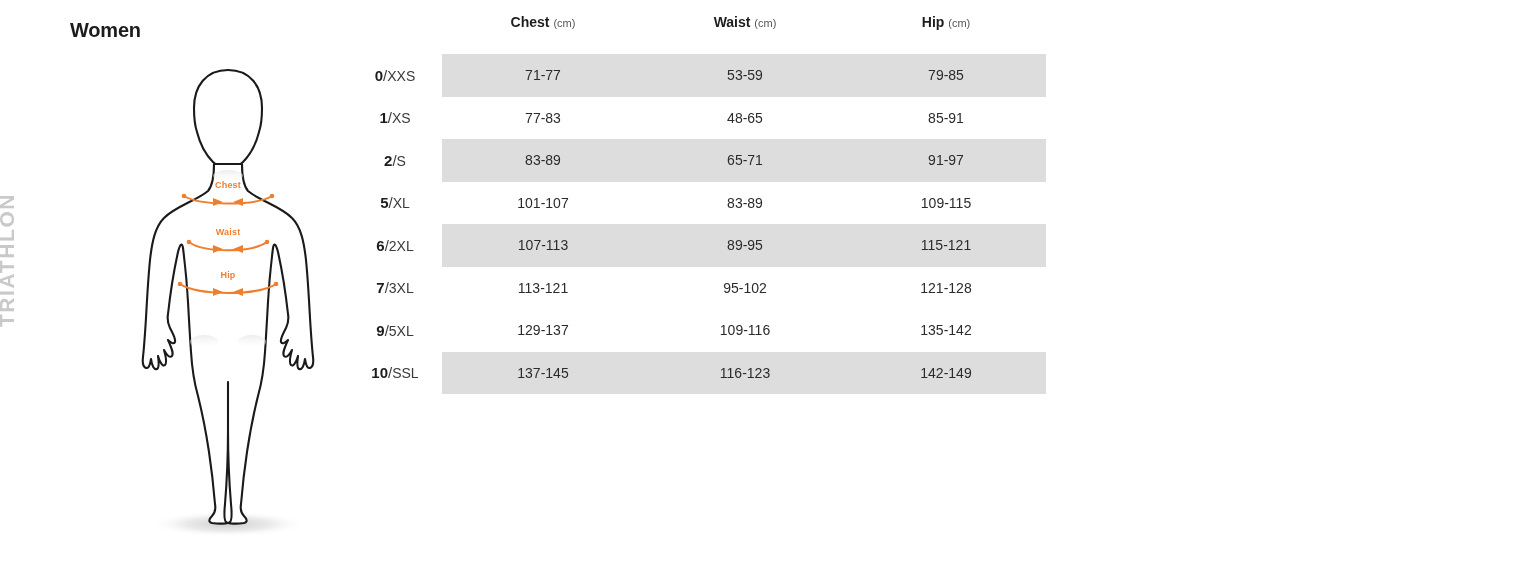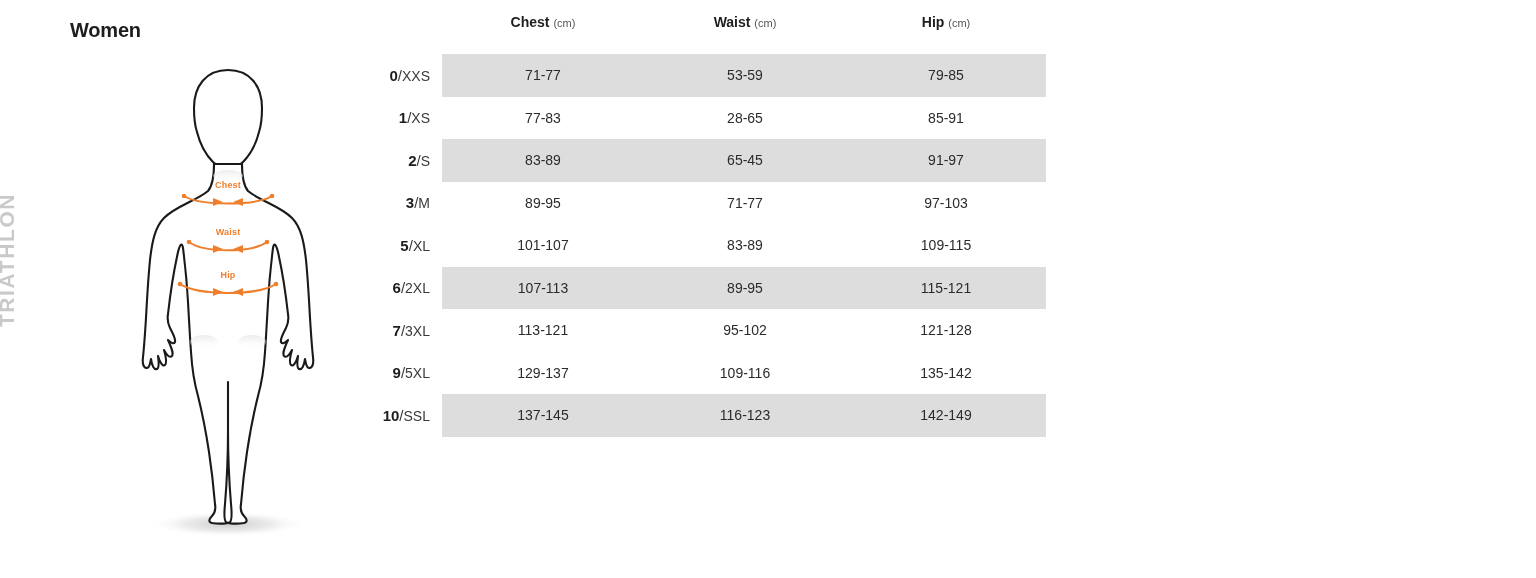--- a/index.html
+++ b/index.html
@@ -118,21 +118,20 @@
 
   .size-table tbody td {
     font-size: 14px;
     color: #2b2b2b;
     text-align: center;
     vertical-align: middle;
     padding: 0;
     height: 42.5px;
   }
   .size-table tbody td.sizecell {
-    text-align: right;
     padding-right: 12px;
     white-space: nowrap;
     background: #ffffff;
   }
   .size-num {
     font-weight: bold;
     font-size: 15px;
     color: #1d1d1d;
   }
   .size-sep {
@@ -309,34 +308,28 @@
       <tbody id="table-body">
           <tr class="striped">
             <td class="sizecell"><span class="size-num">0</span><span class="size-sep">/</span><span class="size-alpha">XXS</span></td>
             <td class="val">71-77</td>
             <td class="val">53-59</td>
             <td class="val">79-85</td>
           </tr>
           <tr>
             <td class="sizecell"><span class="size-num">1</span><span class="size-sep">/</span><span class="size-alpha">XS</span></td>
             <td class="val">77-83</td>
-            <td class="val">28-65</td>
+            <td class="val">48-65</td>
             <td class="val">85-91</td>
           </tr>
           <tr class="striped">
             <td class="sizecell"><span class="size-num">2</span><span class="size-sep">/</span><span class="size-alpha">S</span></td>
             <td class="val">83-89</td>
-            <td class="val">65-45</td>
+            <td class="val">65-71</td>
             <td class="val">91-97</td>
-          </tr>
-          <tr>
-            <td class="sizecell"><span class="size-num">3</span><span class="size-sep">/</span><span class="size-alpha">M</span></td>
-            <td class="val">89-95</td>
-            <td class="val">71-77</td>
-            <td class="val">97-103</td>
           </tr>
           <tr>
             <td class="sizecell"><span class="size-num">5</span><span class="size-sep">/</span><span class="size-alpha">XL</span></td>
             <td class="val">101-107</td>
             <td class="val">83-89</td>
             <td class="val">109-115</td>
           </tr>
           <tr class="striped">
             <td class="sizecell"><span class="size-num">6</span><span class="size-sep">/</span><span class="size-alpha">2XL</span></td>
             <td class="val">107-113</td>

